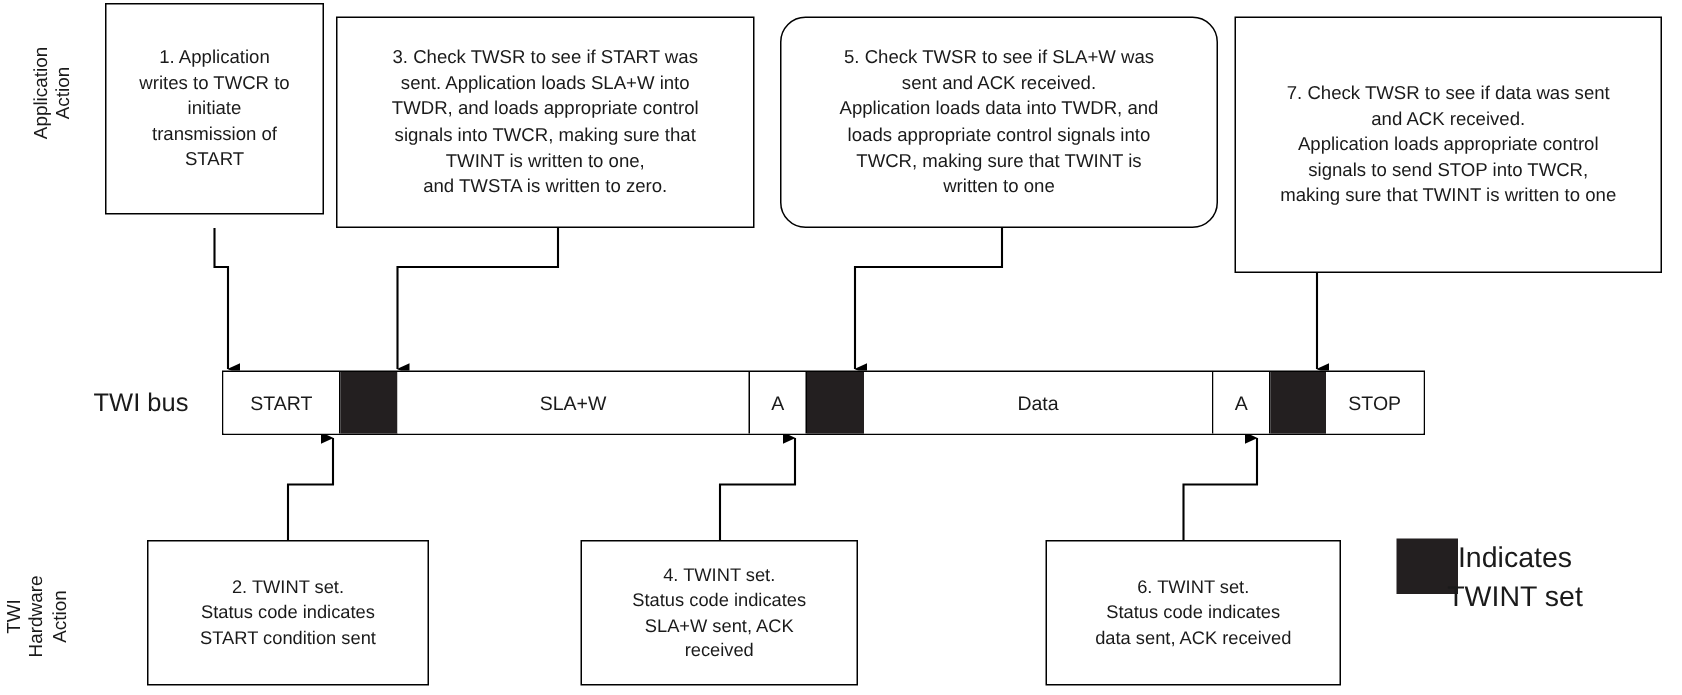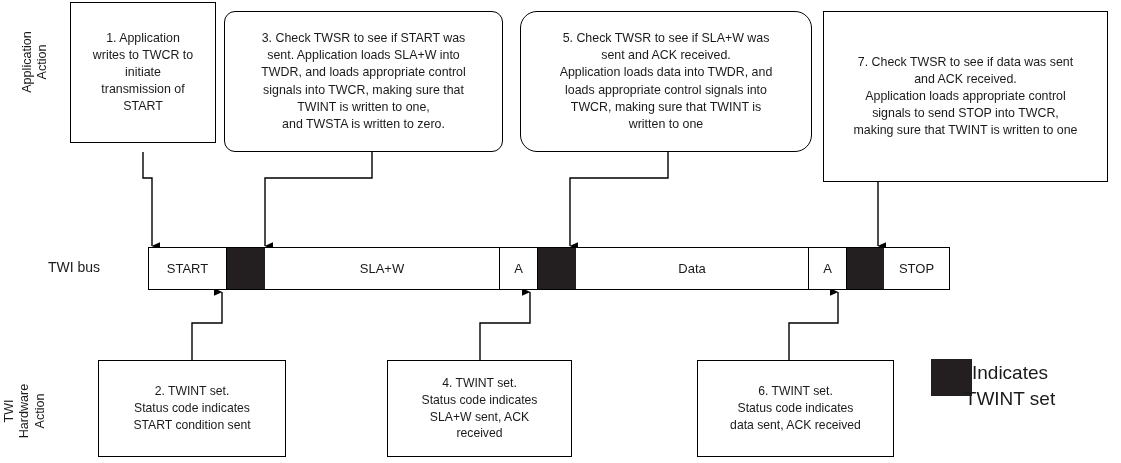--- a/index.html
+++ b/index.html
@@ -39,22 +39,22 @@
     font-size:12.6px;
     line-height:1.2;
     white-space:pre-line;
     display:flex;
     align-items:center;
     justify-content:center;
   }
 
   .buslabel{
     position:absolute;
-    font-size:14px;
-    text-align:left;
+    font-size:17px;
+    text-align:center;
     white-space:nowrap;
   }
 
   
   #bus{
     position:absolute;
     border:1.4px solid #000;
     box-sizing:border-box;
     background:#fff;
     display:flex;
@@ -126,21 +126,21 @@
 Action</div>
 
   <div class="buslabel" style="left:48px; top:259px; width:92px;">TWI bus</div>
 
   <div class="box" style="left:70px; top:2px; width:146px; height:141px;">1. Application
 writes to TWCR to
 initiate
 transmission of
 START</div>
 
-  <div class="box" style="left:224px; top:11px; width:279px; height:141px;border-radius:11px;">3. Check TWSR to see if START was
+  <div class="box" style="left:224px; top:11px; width:279px; height:141px;">3. Check TWSR to see if START was
 sent. Application loads SLA+W into
 TWDR, and loads appropriate control
 signals into TWCR, making sure that
 TWINT is written to one,
 and TWSTA is written to zero.</div>
 
   <div class="box" style="left:520px; top:11px; width:292px; height:141px;border-radius:17px;">5. Check TWSR to see if SLA+W was
 sent and ACK received.
 Application loads data into TWDR, and
 loads appropriate control signals into

